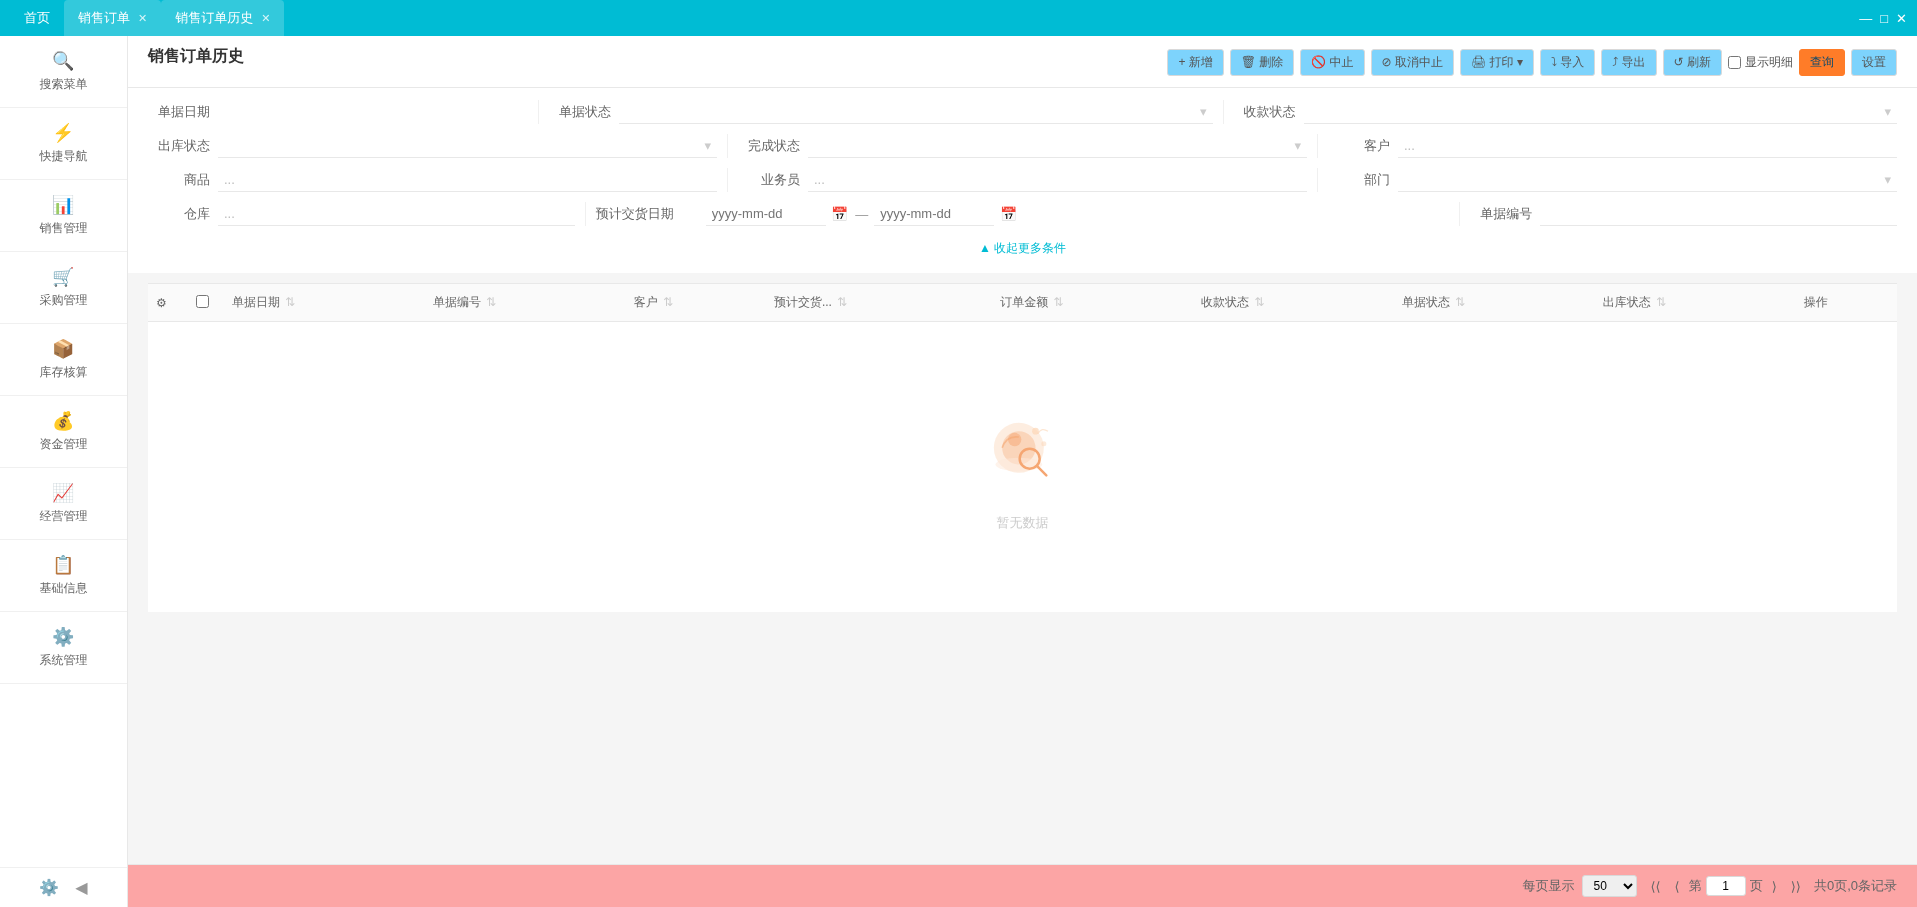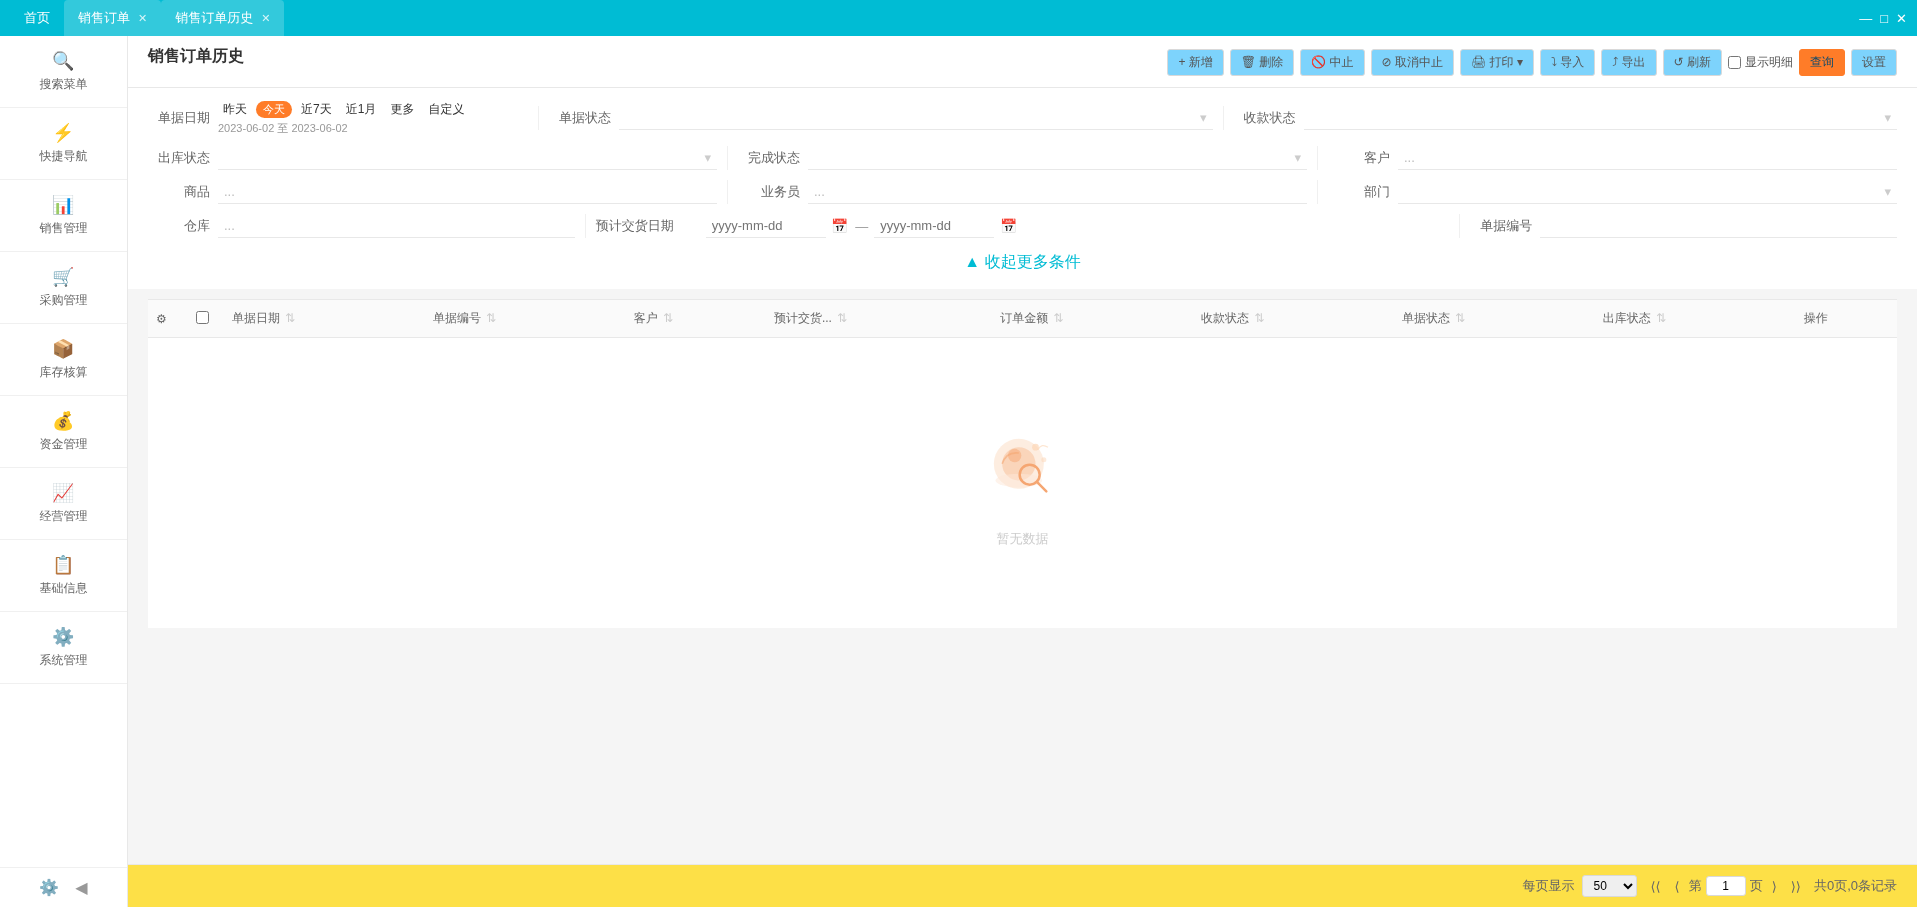--- a/index.html
+++ b/index.html
@@ -38,41 +38,41 @@
     .filter-row { display: flex; align-items: center; margin-bottom: 10px; gap: 0; }
     .filter-item { display: flex; align-items: center; flex: 1; min-width: 0; }
     .filter-label { color: #666; font-size: 13px; white-space: nowrap; min-width: 70px; text-align: right; padding-right: 8px; }
     .filter-input { flex: 1; border: none; border-bottom: 1px solid #e8e8e8; padding: 4px 6px; font-size: 13px; outline: none; background: transparent; }
     .filter-select { flex: 1; border: none; border-bottom: 1px solid #e8e8e8; padding: 4px 6px; font-size: 13px; outline: none; background: transparent; cursor: pointer; display: flex; align-items: center; justify-content: space-between; }
     .filter-field { flex: 1; border: none; border-bottom: 1px solid #e8e8e8; padding: 4px 6px; font-size: 13px; color: #bbb; display: flex; align-items: center; justify-content: space-between; }
     .date-range { display: flex; align-items: center; gap: 4px; }
     .date-tag { background: #ff7c28; color: #fff; border-radius: 10px; padding: 1px 7px; font-size: 11px; cursor: pointer; }
     .date-btn { color: #333; font-size: 12px; cursor: pointer; padding: 1px 5px; border-radius: 3px; }
     .date-sub { font-size: 11px; color: #999; margin-top: 2px; }
-    .collapse-row { text-align: center; padding: 4px 0; color: #00bcd4; font-size: 16px; cursor: pointer; }
+    .collapse-row { text-align: center; padding: 4px 0; color: #00bcd4; font-size: 12px; cursor: pointer; }
     .cal-icon { color: #ccc; font-size: 14px; }
 
     
     .table-area { flex: 1; padding: 0 20px; overflow: auto; }
     .data-table { width: 100%; border-collapse: collapse; background: #fff; margin-top: 10px; }
     .data-table th { background: #fafafa; border-bottom: 1px solid #e8e8e8; border-top: 1px solid #e8e8e8; padding: 10px 8px; font-size: 12px; color: #666; font-weight: normal; text-align: left; white-space: nowrap; }
     .data-table th .sort-icon { color: #ccc; margin-left: 2px; }
     .data-table td { border-bottom: 1px solid #f5f5f5; padding: 10px 8px; font-size: 12px; color: #333; }
     .settings-th { width: 40px; text-align: center; }
     .checkbox-th { width: 36px; text-align: center; }
     .action-th { text-align: right; }
 
     
     .empty-state { display: flex; flex-direction: column; align-items: center; justify-content: flex-start; padding: 80px 0; }
     .empty-icon { width: 100px; height: 100px; position: relative; }
     .empty-icon svg { width: 100%; height: 100%; }
     .empty-text { color: #ccc; font-size: 13px; margin-top: 12px; }
 
     
-    .footer { background: #fde047; border-top: 1px solid #e8e8e8; padding: 10px 20px; display: flex; align-items: center; justify-content: flex-end; gap: 8px; flex-shrink: 0; font-size: 13px; }
+    .footer { background: #fca5a5; border-top: 1px solid #e8e8e8; padding: 10px 20px; display: flex; align-items: center; justify-content: flex-end; gap: 8px; flex-shrink: 0; font-size: 13px; }
     .footer-label { color: #666; }
     .per-page-select { border: 1px solid #d9d9d9; border-radius: 3px; padding: 2px 6px; font-size: 12px; cursor: pointer; }
     .page-nav { display: flex; align-items: center; gap: 4px; }
     .page-nav-btn { color: #666; cursor: pointer; padding: 2px 5px; }
     .page-input { width: 40px; border: 1px solid #d9d9d9; border-radius: 3px; padding: 2px 6px; text-align: center; font-size: 12px; }
     .page-total { color: #666; }
 
     
     .filter-divider { width: 1px; background: #f0f0f0; height: 24px; margin: 0 10px; }
   </style>
@@ -167,31 +167,20 @@
           <button class="toolbar-btn">设置</button>
         </div>
       </div>
     </div>
 
     <div class="filter-area">
 
       <div class="filter-row">
         <div class="filter-item" style="flex:0 0 auto; min-width:380px;">
           <span class="filter-label">单据日期</span>
-          <div style="display:flex; flex-direction:column;">
-            <div class="date-range">
-              <span class="date-btn">昨天</span>
-              <span class="date-tag">今天</span>
-              <span class="date-btn">近7天</span>
-              <span class="date-btn">近1月</span>
-              <span class="date-btn">更多</span>
-              <span class="date-btn">自定义</span>
-            </div>
-            <div class="date-sub">2023-06-02 至 2023-06-02</div>
-          </div>
         </div>
         <div class="filter-divider"></div>
         <div class="filter-item" style="flex:1;">
           <span class="filter-label">单据状态</span>
           <div class="filter-select">
             <span></span>
             <span style="color:#ccc;">▾</span>
           </div>
         </div>
         <div class="filter-divider"></div>

